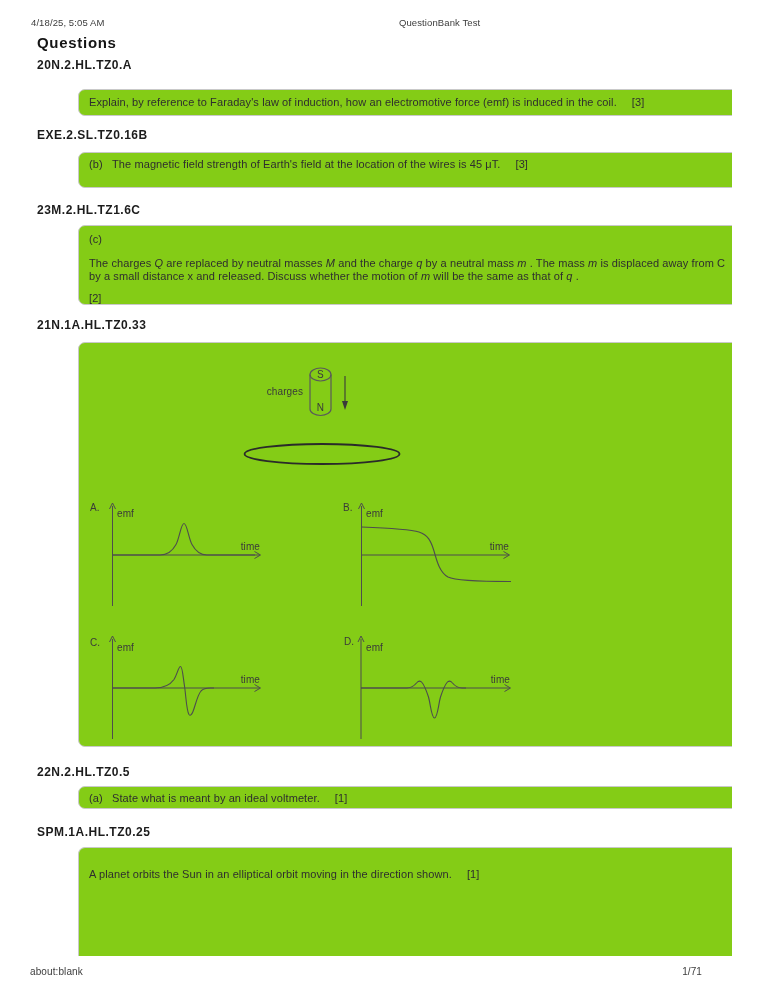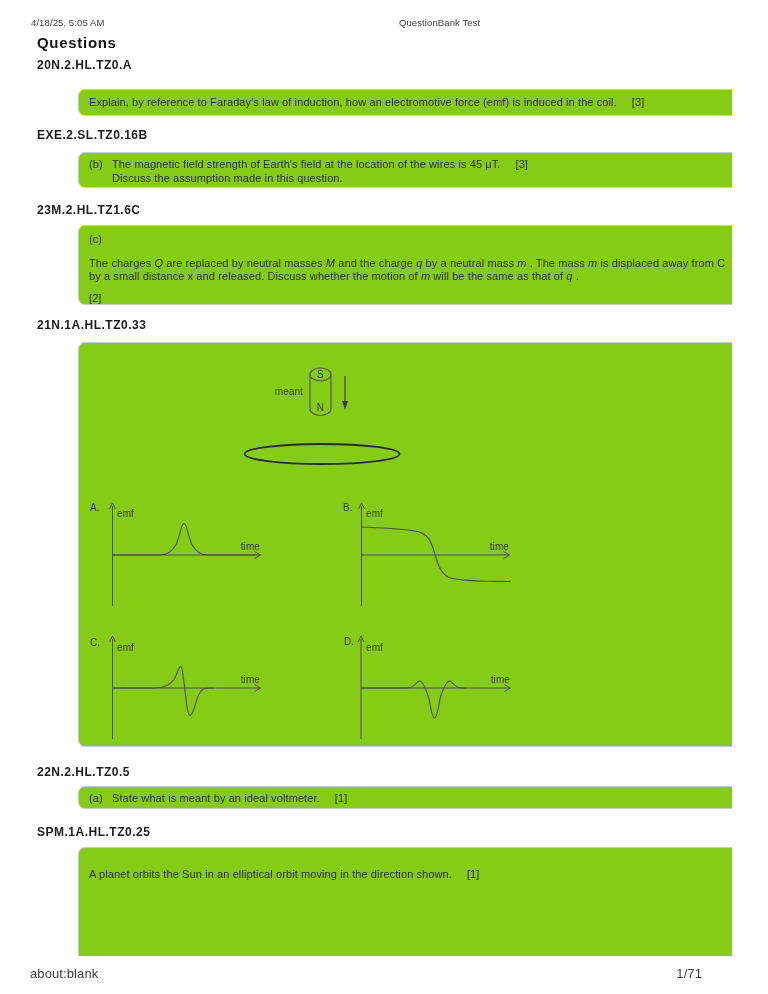--- a/index.html
+++ b/index.html
@@ -1,20 +1,20 @@
 <!DOCTYPE html>
 <html><head>
 <meta charset="utf-8">
 <style>
   html,body { margin:0; padding:0; background:#fff; }
   .page { position:relative; width:732px; height:994px; background:#ffffff; overflow:hidden;
           font-family:"Liberation Sans", sans-serif; color:#2e2e2e; }
 
   .hdr-text { position:absolute; font-size:9.5px; color:#3c3c3c; letter-spacing:0.1px; }
-  .ftr-text { position:absolute; font-size:13px; color:#3c3c3c; letter-spacing:0.1px; }
+  .ftr-text { position:absolute; font-size:10px; color:#3c3c3c; letter-spacing:0.1px; }
 
   .page-title { position:absolute; left:37px; top:34px; font-size:15px; font-weight:bold;
                 color:#141414; letter-spacing:0.7px; }
 
   .qid { position:absolute; left:37px; font-size:12px; font-weight:bold; color:#1c1c1c;
          letter-spacing:0.5px; }
 
   .qbox { position:absolute; left:54px; width:672px; box-sizing:border-box;
           border:1px solid #c9c9c9; border-radius:7px; background:#84cc16;
           font-size:11px; line-height:13.5px; color:#2e2e2e; letter-spacing:0.1px;margin-left:24px; }
@@ -47,37 +47,36 @@
   <div class="qbox" style="top:89px; height:27px; padding:6px 10px;">
     <div><span>Explain, by reference to Faraday's law of induction, how an electromotive force (emf) is induced in the coil.</span><span class="marks">[3]</span></div>
   </div>
 
   <div class="qid" style="top:128px;">EXE.2.SL.TZ0.16B</div>
   <div class="qbox" style="top:152px; height:36px; padding:5px 10px;">
     <div class="partrow">
       <span class="part">(b)</span>
       <div>
         <div><span>The magnetic field strength of Earth's field at the location of the wires is 45 μT.</span><span class="marks">[3]</span></div>
-        <div>Discuss the assumption made in this question.</div>
       </div>
     </div>
   </div>
 
   <div class="qid" style="top:203px;text-align:center;">23M.2.HL.TZ1.6C</div>
   <div class="qbox" style="top:225px; height:80px; padding:7px 10px;">
     <div>(c)</div>
     <div class="rich" style="margin-top:10px;"><span>The charges </span><i>Q</i><span> are replaced by neutral masses </span><i>M</i><span> and the charge </span><i>q</i><span> by a neutral mass </span><i>m</i><span> . The mass </span><i>m</i><span> is displaced away from C by a small distance x and released. Discuss whether the motion of </span><i>m</i><span> will be the same as that of </span><i>q</i><span> .</span></div>
     <div style="margin-top:8px;">[2]</div>
   </div>
 
   <div class="qid" style="top:318px;">21N.1A.HL.TZ0.33</div>
   <div class="qbox" style="top:342px; height:405px;">
 
 
-    <div class="abs fig-label" style="left:160px; top:42px; width:64px; text-align:right;">meant</div>
+    <div class="abs fig-label" style="left:160px; top:42px; width:64px; text-align:right;">charges</div>
 
     <svg class="abs" style="left:229px; top:24px;" width="42" height="54" viewBox="0 0 42 54">
       <ellipse cx="12.5" cy="7.5" rx="10.5" ry="6.5" fill="none" stroke="#5a5a5a" stroke-width="1.2"></ellipse>
       <line x1="2" y1="7.5" x2="2" y2="42" stroke="#5a5a5a" stroke-width="1.2"></line>
       <line x1="23" y1="7.5" x2="23" y2="42" stroke="#5a5a5a" stroke-width="1.2"></line>
       <path d="M2,42 A10.5,6.5 0 0 0 23,42" fill="none" stroke="#5a5a5a" stroke-width="1.2"></path>
       <text x="12.5" y="11" text-anchor="middle" font-size="9">S</text>
       <text x="12.5" y="44" text-anchor="middle" font-size="9">N</text>
       <line x1="37" y1="9" x2="37" y2="35" stroke="#3a3a3a" stroke-width="1.1"></line>
       <path d="M37,43 L34,34 L40,34 Z" fill="#3a3a3a"></path>

